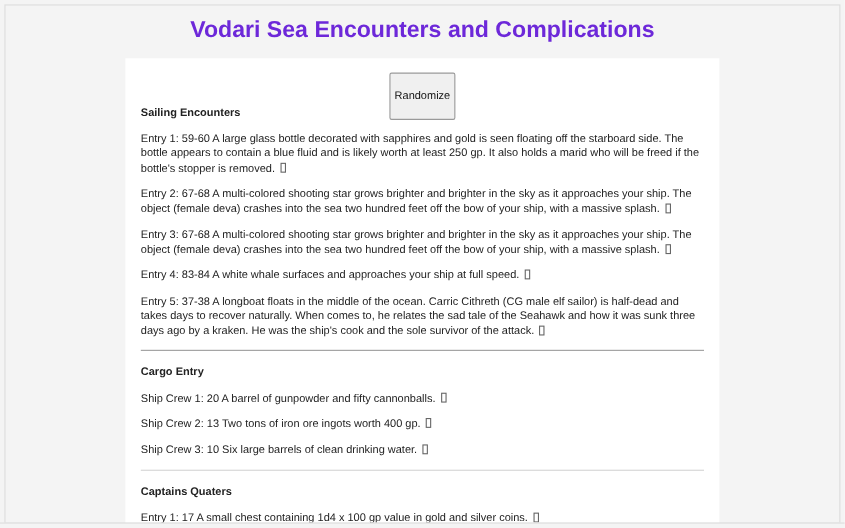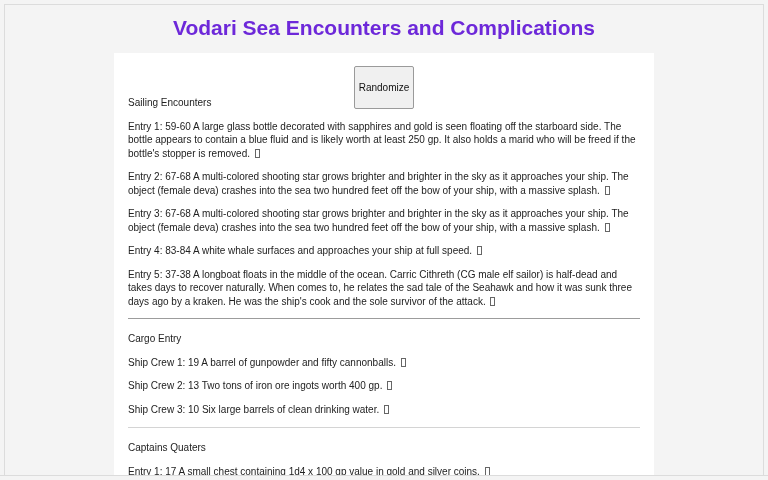--- a/index.html
+++ b/index.html
@@ -28,21 +28,21 @@
       padding: 0 14px 0 14px;
       font-size: 10px; line-height: 13.5px;
     }
     .btn-row { text-align: center; padding-top: 13px; height: 17px; }
     .btn {
       font-family: "Liberation Sans", sans-serif;
       font-size: 10px; color: #111;
       background: #f0f0f0; border: 1px solid #9a9a9a; border-radius: 2px;
       padding: 15px 4px; line-height: 11px; cursor: pointer;
     }
-    .section-title { font-weight: normal; margin: 13px 0 10px 0; font-size: 10px; }
+    .section-title { font-weight: bold; margin: 13px 0 10px 0; font-size: 10px; }
     .entry { margin: 0 0 10px 0; }
     .tofu {
       display: inline-block; width: 3px; height: 7px;
       border: 1px solid #666; vertical-align: -1px; margin-left: 2px;
       cursor: pointer;
     }
     hr.sep { border: none; height: 1px; margin: 0 0 0 0; }
     hr.sep.dark { background: #9c9c9c; }
     hr.sep.light { background: #d4d4d4; }
     .bottom-bar {
@@ -68,21 +68,21 @@
     <p class="entry"><span>Entry 2: 67-68 A multi-colored shooting star grows brighter and brighter in the sky as it approaches your ship. The object (female deva) crashes into the sea two hundred feet off the bow of your ship, with a massive splash.</span> <span class="tofu"></span></p>
     <p class="entry"><span>Entry 3: 67-68 A multi-colored shooting star grows brighter and brighter in the sky as it approaches your ship. The object (female deva) crashes into the sea two hundred feet off the bow of your ship, with a massive splash.</span> <span class="tofu"></span></p>
     <p class="entry"><span>Entry 4: 83-84 A white whale surfaces and approaches your ship at full speed.</span> <span class="tofu"></span></p>
     <p class="entry" style="margin-bottom:10px;"><span>Entry 5: 37-38 A longboat floats in the middle of the ocean. Carric Cithreth (CG male elf sailor) is half-dead and takes days to recover naturally. When comes to, he relates the sad tale of the Seahawk and how it was sunk three days ago by a kraken. He was the ship's cook and the sole survivor of the attack.</span> <span class="tofu"></span></p>
   </div>
 
   <hr class="sep dark">
 
   <div>
     <div class="section-title">Cargo Entry</div>
-    <p class="entry"><span>Ship Crew 1: 19 A barrel of gunpowder and fifty cannonballs.</span> <span class="tofu"></span></p>
+    <p class="entry"><span>Ship Crew 1: 20 A barrel of gunpowder and fifty cannonballs.</span> <span class="tofu"></span></p>
     <p class="entry"><span>Ship Crew 2: 13 Two tons of iron ore ingots worth 400 gp.</span> <span class="tofu"></span></p>
     <p class="entry" style="margin-bottom:11px;"><span>Ship Crew 3: 10 Six large barrels of clean drinking water.</span> <span class="tofu"></span></p>
   </div>
 
   <hr class="sep light">
 
   <div>
     <div class="section-title">Captains Quaters</div>
     <p class="entry"><span>Entry 1: 17 A small chest containing 1d4 x 100 gp value in gold and silver coins.</span> <span class="tofu"></span></p>
 

